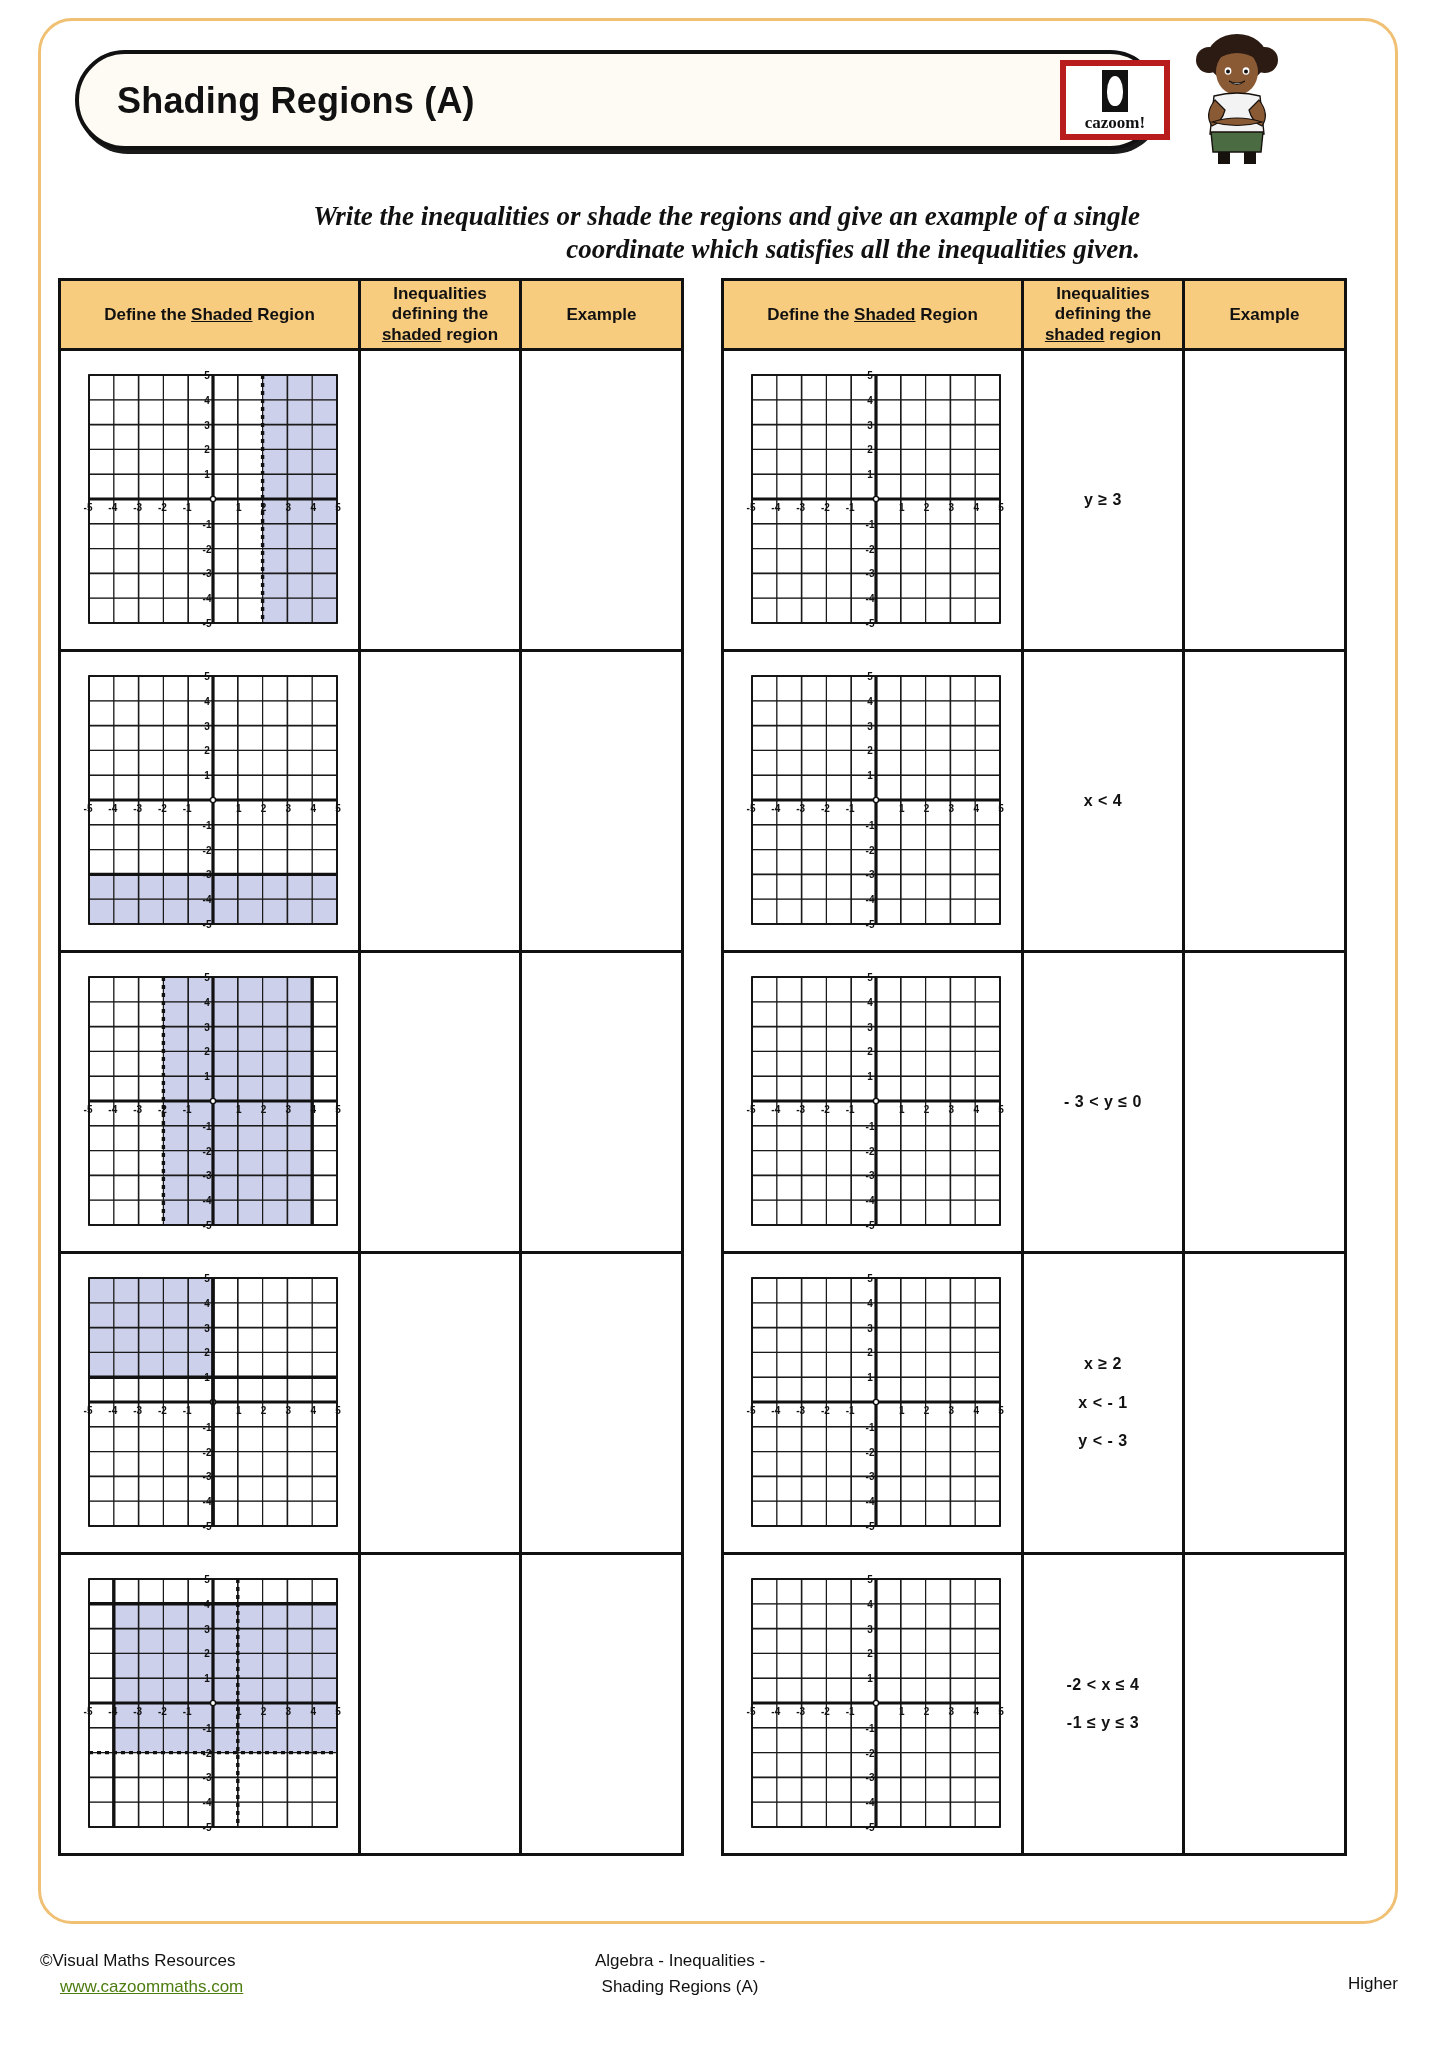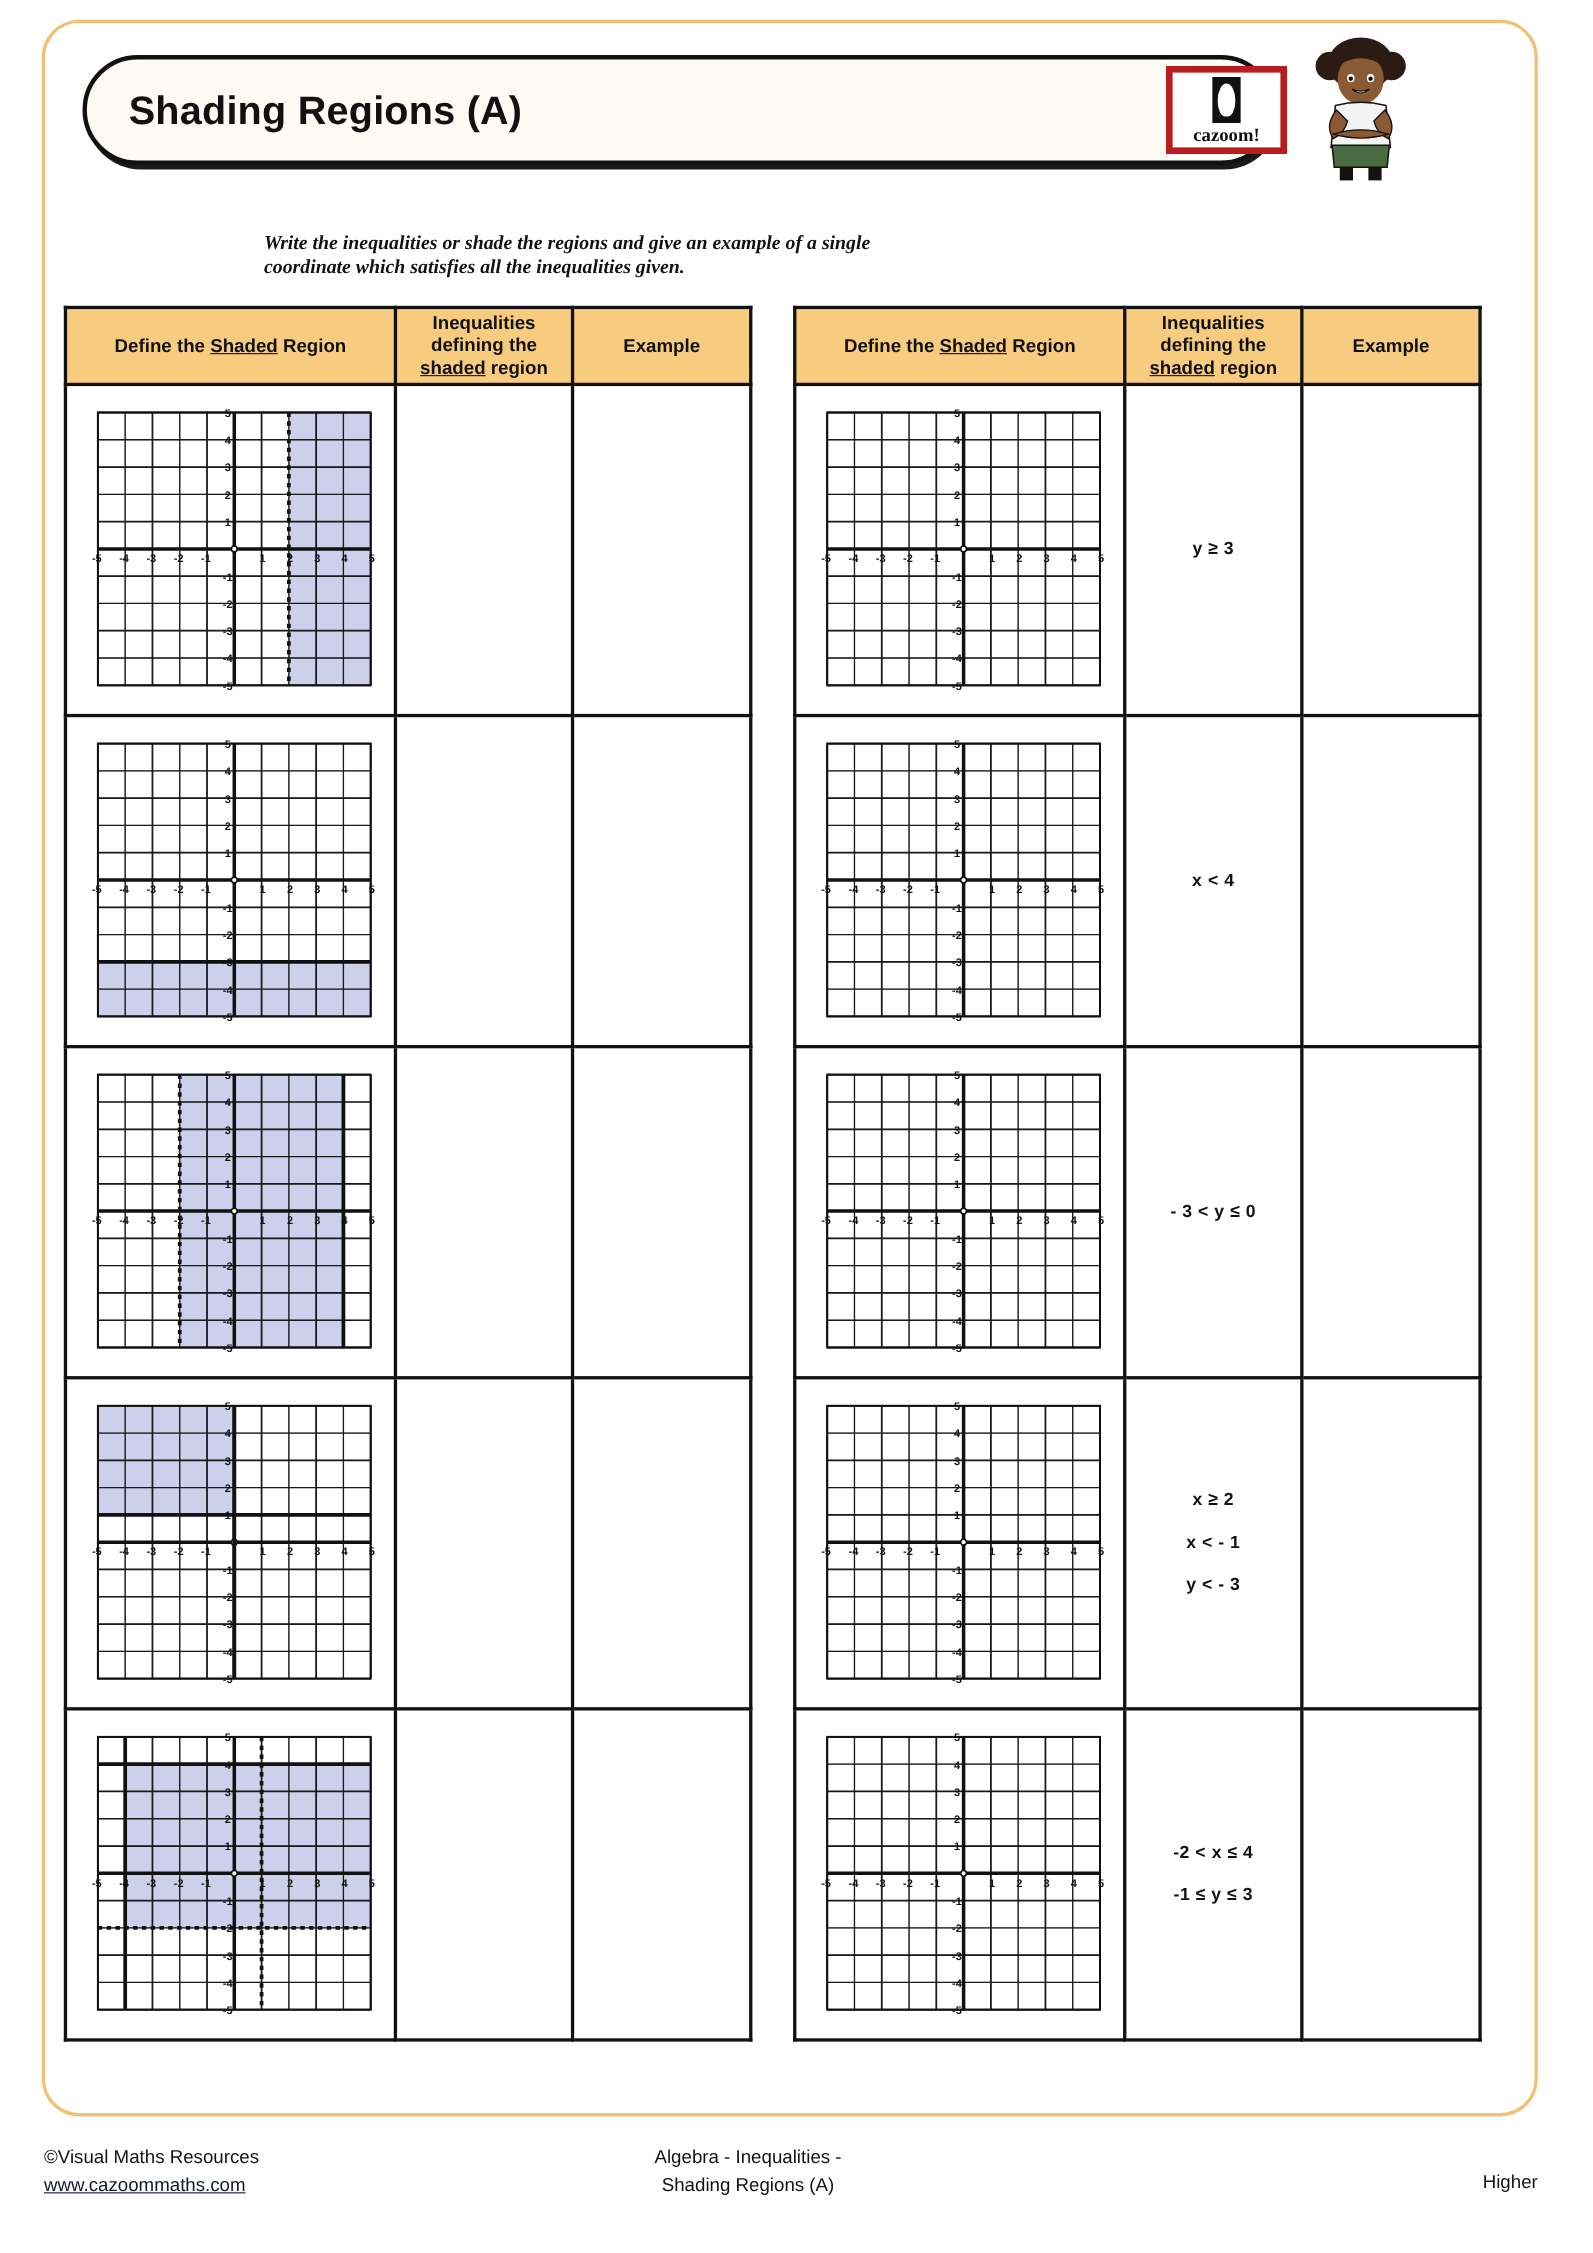--- a/index.html
+++ b/index.html
@@ -48,25 +48,25 @@
     background:#fff;border-radius:50% 50% 45% 45%;
   }
   .logo-word{
     font-family:"Liberation Serif", serif;
     font-weight:bold;font-size:17px;color:#111;line-height:1;
   }
   .mascot{
     position:absolute;left:1182px;top:30px;width:110px;height:140px;
   }
   .instr{
-    position:absolute;left:240px;top:210px;width:900px;
-    text-align:left;
+    position:absolute;left:240px;top:200px;width:900px;
+    text-align:right;
     font-family:"Liberation Serif", serif;
     font-style:italic;font-weight:bold;
-    font-size:18px;line-height:1.22;color:#111;
+    font-size:27px;line-height:1.22;color:#111;
   }
   .tables{
     position:absolute;left:58px;top:278px;width:1290px;
     display:flex;gap:37px;
   }
   table.sheet{
     border-collapse:collapse;
     table-layout:fixed;
     width:626px;
   }
@@ -94,21 +94,21 @@
   .graph-wrap{
     width:278px;height:278px;position:relative;margin:0 auto;
   }
   svg.graph{display:block;}
   u{text-decoration:underline;}
   .footer{
     position:absolute;left:40px;top:1948px;width:1370px;height:90px;
     font-size:17px;color:#111;
   }
   .footer .left{position:absolute;left:0;top:0;line-height:1.5;}
-  .footer .left a{color:#0f172a;text-decoration:underline;}
+  .footer .left a{color:#4d7c0f;text-decoration:underline;margin-left:20px;}
   .footer .center{position:absolute;left:430px;top:0;width:420px;text-align:center;line-height:1.5;}
   .footer .right{position:absolute;right:12px;top:26px;}
 </style>
 </head>
 <body>
 
 <div class="page-frame"></div>
 
 <div class="title-bar">
   <div class="title-text">Shading Regions (A)</div>

